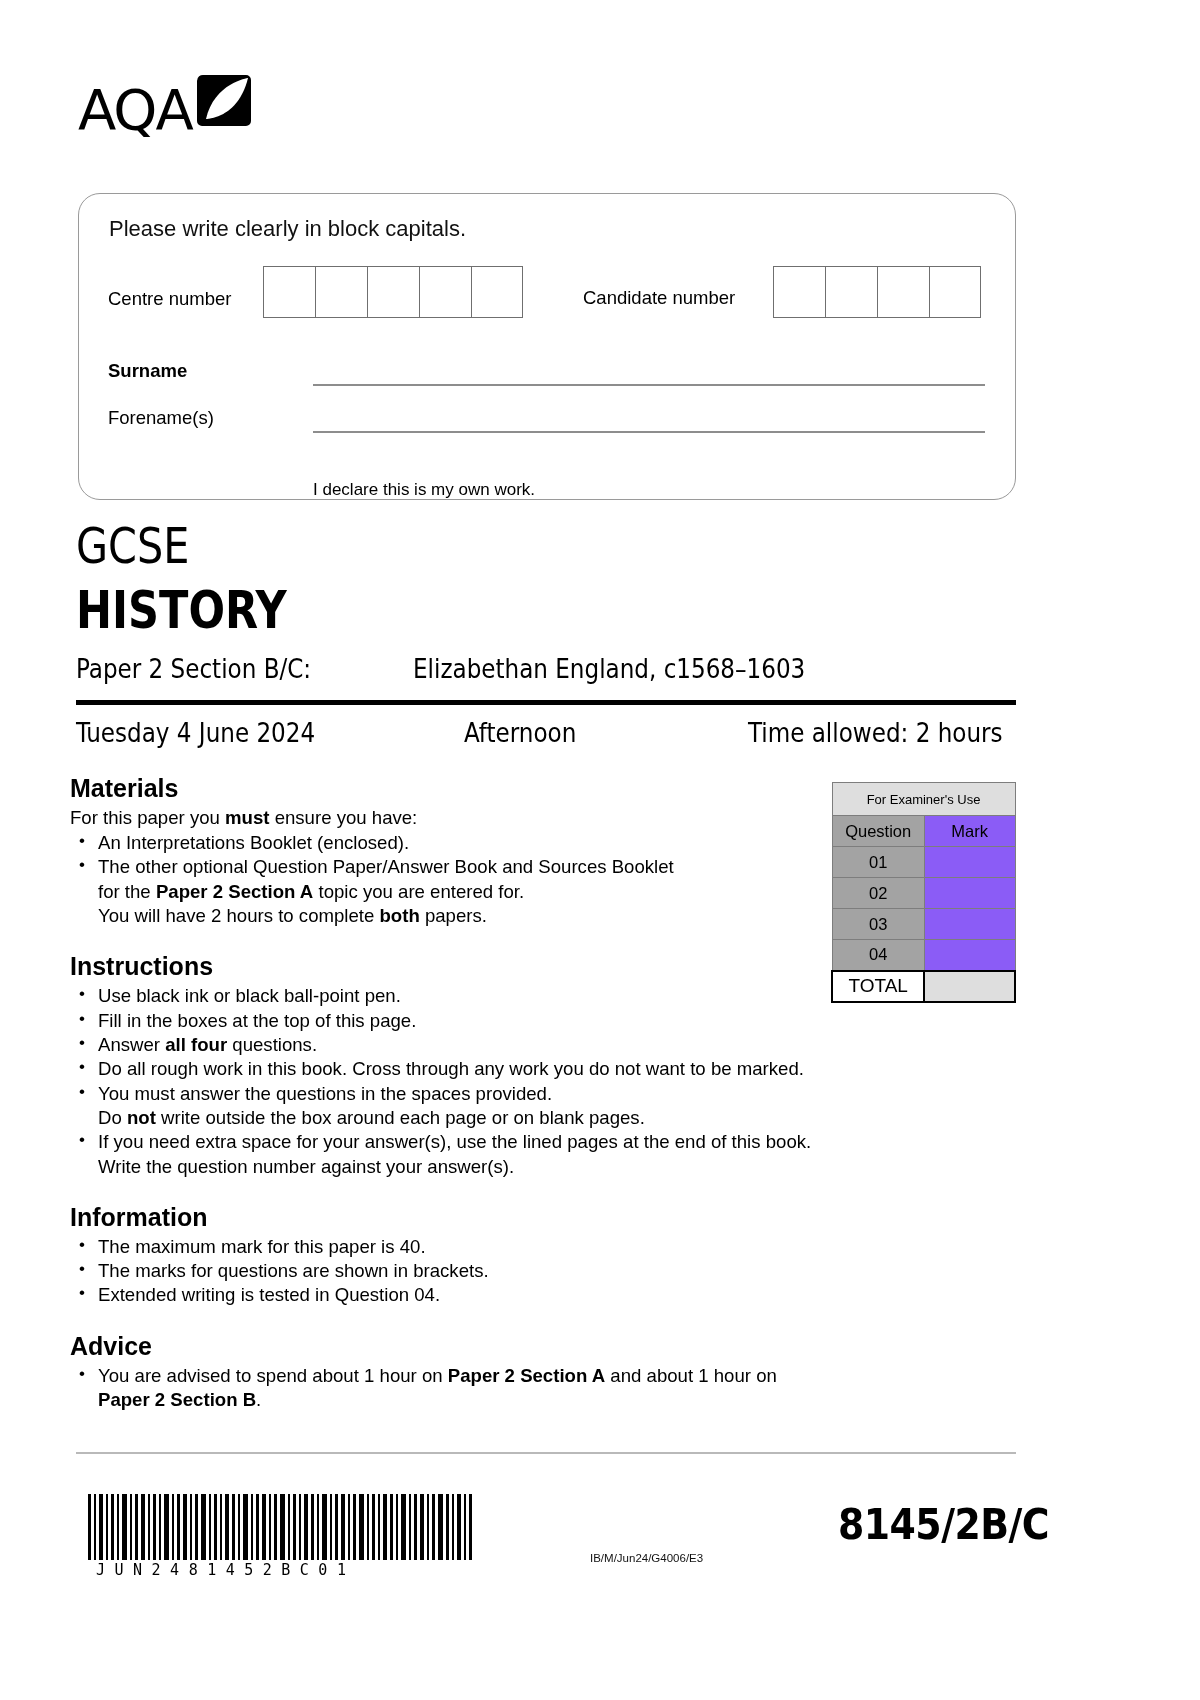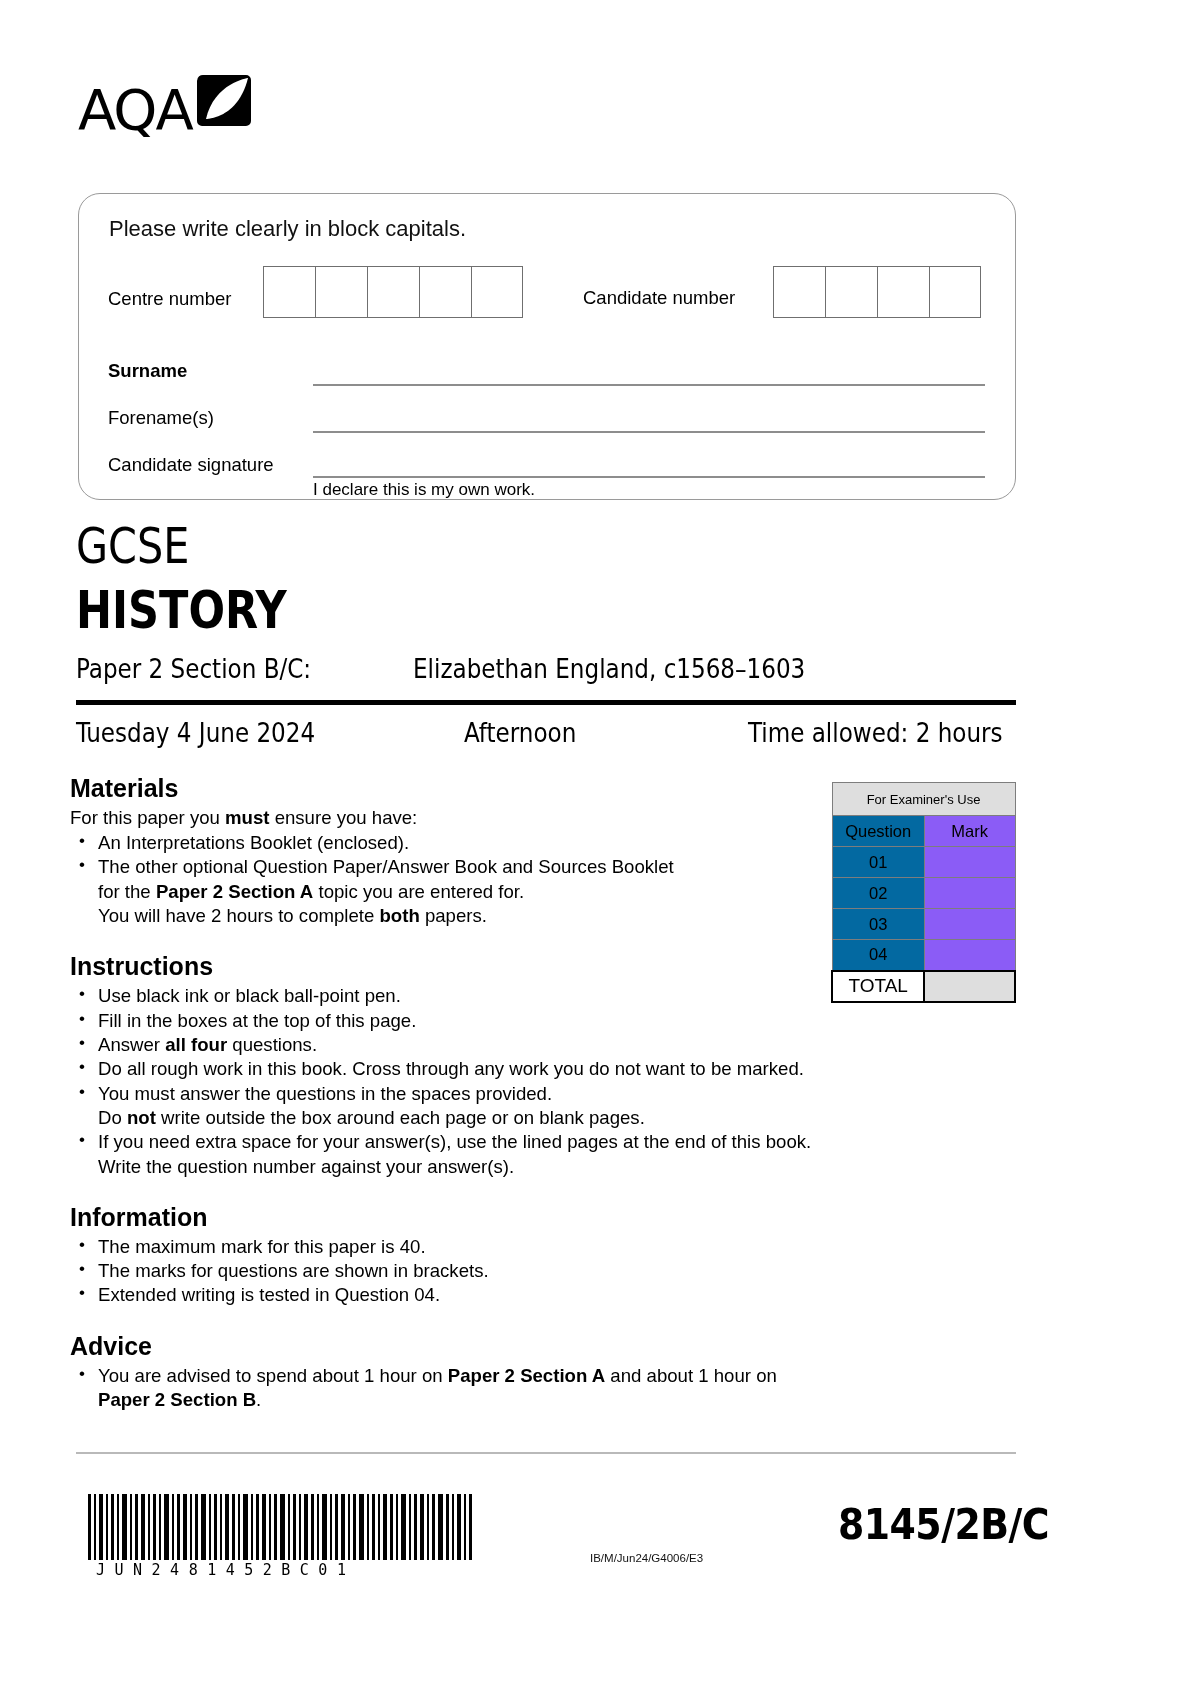--- a/index.html
+++ b/index.html
@@ -253,21 +253,21 @@
     box-sizing: border-box;
     font-weight: normal;
   }
   .ex-head {
     background: #dedede;
     height: 33px !important;
     font-size: 13px;
   }
   .ex-colhead { background: #ffffff; }
   .ex-mark-cell { background: #8b5cf6; width: 92px; }
-  .ex-q-cell { background: #0369a1; width: 93px; }
+  .ex-q-cell { background: #a3a3a3; width: 93px; }
   .ex-total-label {
     background: #ffffff;
     font-weight: bold;
     font-size: 19px;
     border: 2px solid #000 !important;
   }
   .ex-total-mark {
     background: #dedede;
     border: 2px solid #000 !important;
     border-left: 1px solid #7d7d7d !important;
@@ -358,24 +358,20 @@
     <div class="field-row row-surname">
       <div class="field-label">Surname</div>
       <div class="field-line"></div>
     </div>
 
     <div class="field-row row-forename">
       <div class="field-label">Forename(s)</div>
       <div class="field-line"></div>
     </div>
 
-    <div class="field-row row-signature">
-      <div class="field-label">Candidate signature</div>
-      <div class="field-line"></div>
-    </div>
 
     <div class="declare">I declare this is my own work.</div>
   </div>
 
   <div class="t-gcse">GCSE</div>
   <div class="t-subject">HISTORY</div>
   <div class="t-paper">Paper 2 Section B/C:</div>
   <div class="t-topic">Elizabethan England, c1568–1603</div>
   <div class="rule-thick"></div>
   <div class="t-date">Tuesday 4 June 2024</div>

